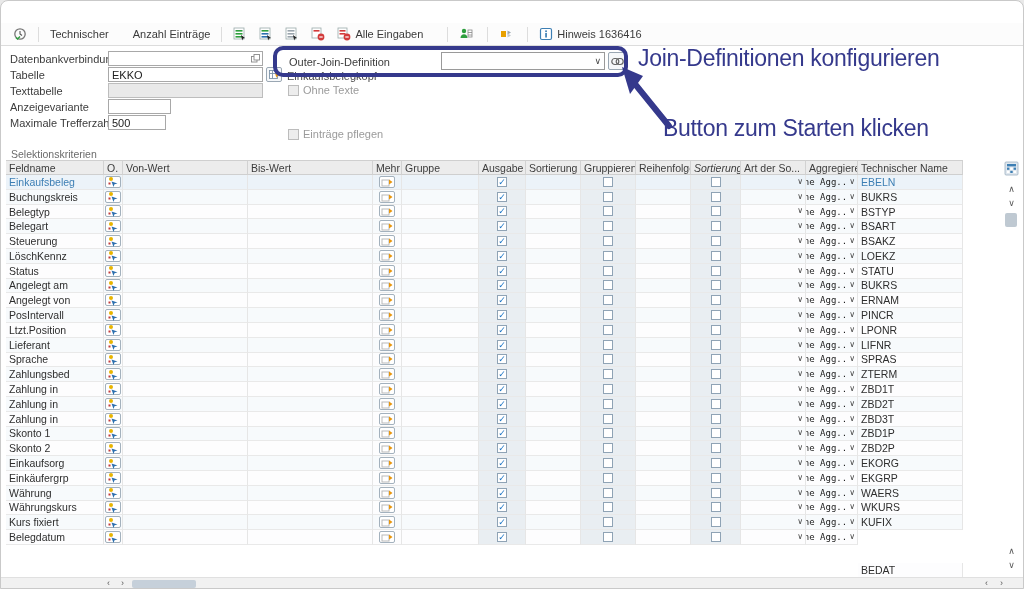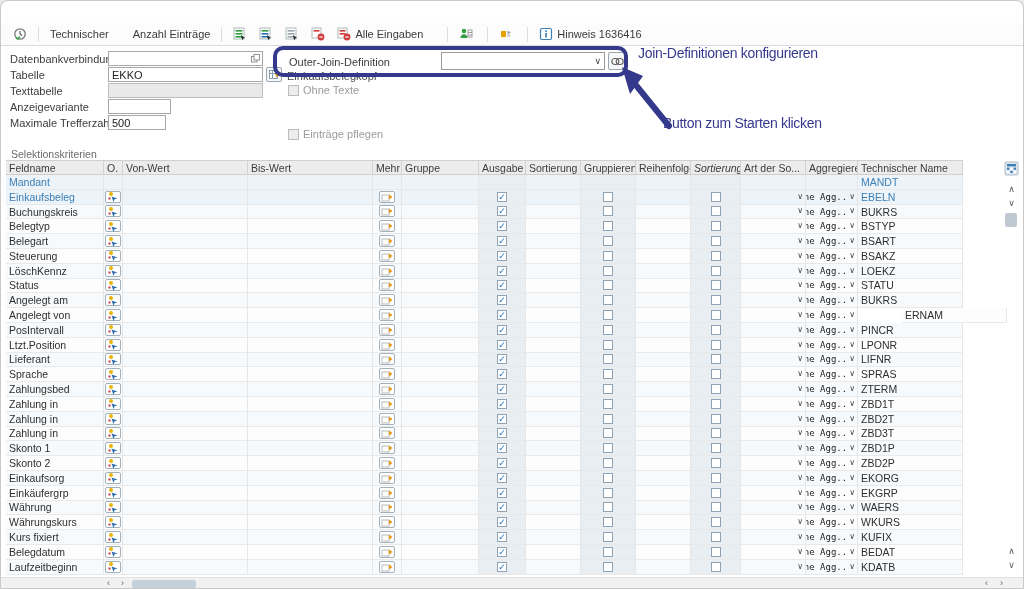--- a/index.html
+++ b/index.html
@@ -36,21 +36,21 @@
   .chklabel{ font-size:11px; color:#9b9b9b; }
   .statictext{ position:absolute; font-size:11px; color:#4a4a4a; }
   .smallbtn{ position:absolute; border:1px solid #9aa7b3; background:#f6f8fa; border-radius:2px;
     display:flex; align-items:center; justify-content:center; }
   .ddl{ position:absolute; border:1px solid #9a9a9a; background:#fff;
     display:flex; align-items:center; justify-content:flex-end; padding-right:3px; }
   .ddl .chev{ font-size:9px; color:#444; line-height:9px; }
   
   .hlbox{ position:absolute; left:272px; top:45px; width:355px; height:31px;
     border:4px solid var(--accent); border-radius:10px; pointer-events:none; z-index:6; }
-  .anno{ position:absolute; color:var(--accent); font-size:14px; letter-spacing:-0.3px;
+  .anno{ position:absolute; color:var(--accent); font-size:23px; letter-spacing:-0.3px;
     z-index:6; white-space:nowrap; }
   .arrow-svg{ position:absolute; z-index:6; pointer-events:none; }
   
   .grouplabel{ position:absolute; left:10px; top:147px; font-size:10.5px; color:#6b6b6b; }
   #tbl{ position:absolute; left:5px; top:159px; width:957px; font-size:10.5px; color:#2e2e2e; }
   .trow{ display:flex; width:957px; }
   .hrow .tcell{ background:#ececec; border-top:1px solid #cfcfcf; border-bottom:1px solid #cfcfcf;
     border-right:1px solid #d2d2d2; color:#3c3c3c; height:15px; line-height:14px; }
   .tcell{ flex:0 0 auto; overflow:hidden; white-space:nowrap; padding-left:3px;
     border-right:1px solid #e6e6e6; border-bottom:1px solid #e9e9e9;
@@ -259,36 +259,20 @@
         <div class="tcell" style="width: 47px;">Ausgabe</div>
         <div class="tcell" style="width: 55px;">Sortierung</div>
         <div class="tcell" style="width: 55px;">Gruppieren</div>
         <div class="tcell" style="width: 55px;">Reihenfolge</div>
         <div class="tcell" style="width: 50px; font-style: italic;">Sortierung</div>
         <div class="tcell" style="width: 65px;">Art der So...</div>
         <div class="tcell" style="width: 52px;">Aggregieren</div>
         <div class="tcell" style="width: 105px;">Technischer Name</div>
       </div>
       <div class="trow bluebg">
-        <div class="tcell bluetxt" style="width: 98px;">Mandant</div>
-        <div class="tcell cell-center" style="width: 19px;"></div>
-        <div class="tcell" style="width: 125px;"></div>
-        <div class="tcell" style="width: 125px;"></div>
-        <div class="tcell cell-center" style="width: 29px;"></div>
-        <div class="tcell" style="width: 77px;"></div>
-        <div class="tcell shade cell-center" style="width: 47px;"></div>
-        <div class="tcell" style="width: 55px;"></div>
-        <div class="tcell shade cell-center" style="width: 55px;"></div>
-        <div class="tcell" style="width: 55px;"></div>
-        <div class="tcell shade cell-center" style="width: 50px;"></div>
-        <div class="tcell cell-dd" style="width: 65px;"></div>
-        <div class="tcell cell-dd" style="width: 52px;"></div>
-        <div class="tcell bluetxt" style="width: 105px;">MANDT</div>
-      </div>
-      <div class="trow bluebg">
         <div class="tcell bluetxt" style="width: 98px;">Einkaufsbeleg</div>
         <div class="tcell cell-center" style="width: 19px;">
           <div class="cellbtn">
             <svg width="12" height="11" viewBox="0 0 12 11">
               <circle cx="4" cy="3" r="2" fill="#e8b400"></circle>
               <path d="M4.5 5.5l6 2-3 .7-1 2.8z" fill="#2c6fae"></path>
               <rect x="1.5" y="6.5" width="2" height="2" fill="#c23b3b"></rect>
             </svg>
           </div>
         </div>
@@ -650,21 +634,21 @@
         <div class="tcell shade cell-center" style="width: 50px;">
           <div class="tchk"></div>
         </div>
         <div class="tcell cell-dd" style="width: 65px;">
           <div class="chevsm">∨</div>
         </div>
         <div class="tcell cell-dd" style="width: 52px;">
           <div class="aggtxt">Keine Agg..</div>
           <div class="chevsm">∨</div>
         </div>
-        <div class="tcell" style="width: 105px; margin-left: 44px;">ERNAM</div>
+        <div class="tcell" style="width: 105px;">ERNAM</div>
       </div>
       <div class="trow stripeA">
         <div class="tcell" style="width: 98px;">PosIntervall</div>
         <div class="tcell cell-center" style="width: 19px;">
           <div class="cellbtn">
             <svg width="12" height="11" viewBox="0 0 12 11">
               <circle cx="4" cy="3" r="2" fill="#e8b400"></circle>
               <path d="M4.5 5.5l6 2-3 .7-1 2.8z" fill="#2c6fae"></path>
               <rect x="1.5" y="6.5" width="2" height="2" fill="#c23b3b"></rect>
             </svg>
@@ -1322,21 +1306,21 @@
         <div class="tcell shade cell-center" style="width: 50px;">
           <div class="tchk"></div>
         </div>
         <div class="tcell cell-dd" style="width: 65px;">
           <div class="chevsm">∨</div>
         </div>
         <div class="tcell cell-dd" style="width: 52px;">
           <div class="aggtxt">Keine Agg..</div>
           <div class="chevsm">∨</div>
         </div>
-        <div class="tcell" style="width: 105px;">BEDAT</div>
+        <div class="tcell" style="width: 105px; margin-top: 33px;">BEDAT</div>
       </div>
       <div class="trow stripeA">
         <div class="tcell" style="width: 98px;">Laufzeitbeginn</div>
         <div class="tcell cell-center" style="width: 19px;">
           <div class="cellbtn">
             <svg width="12" height="11" viewBox="0 0 12 11">
               <circle cx="4" cy="3" r="2" fill="#e8b400"></circle>
               <path d="M4.5 5.5l6 2-3 .7-1 2.8z" fill="#2c6fae"></path>
               <rect x="1.5" y="6.5" width="2" height="2" fill="#c23b3b"></rect>
             </svg>

